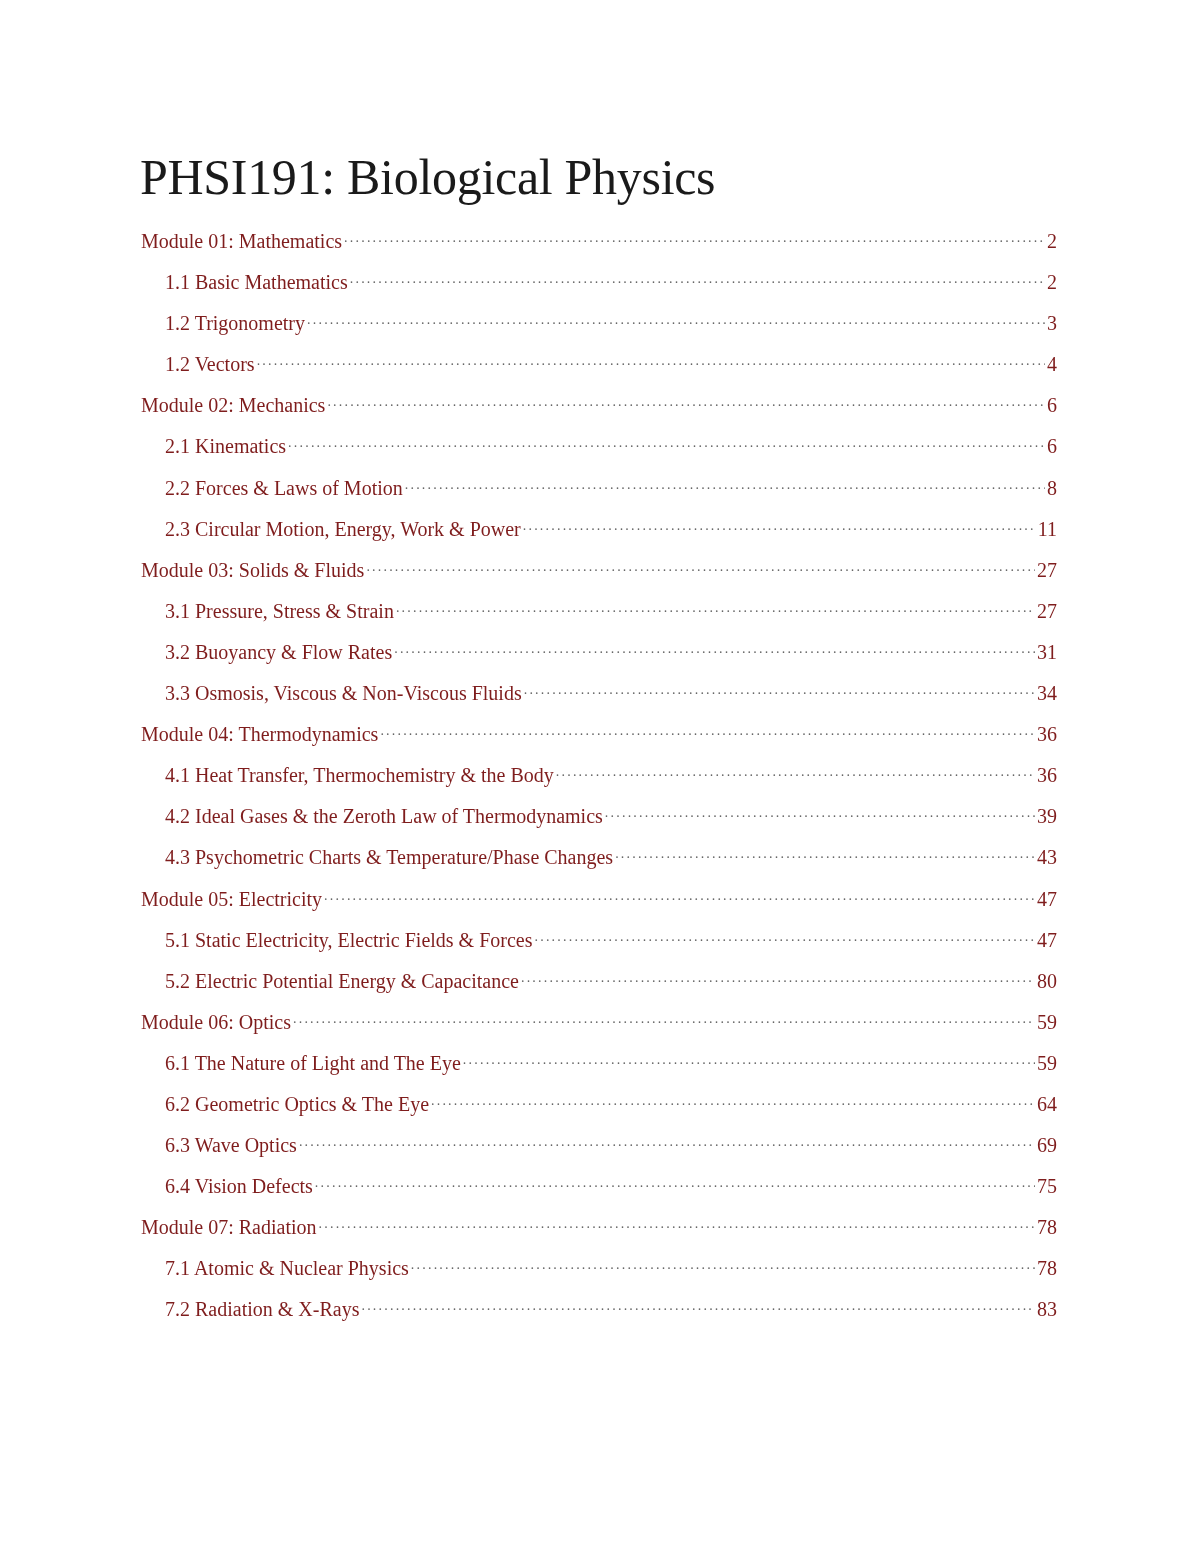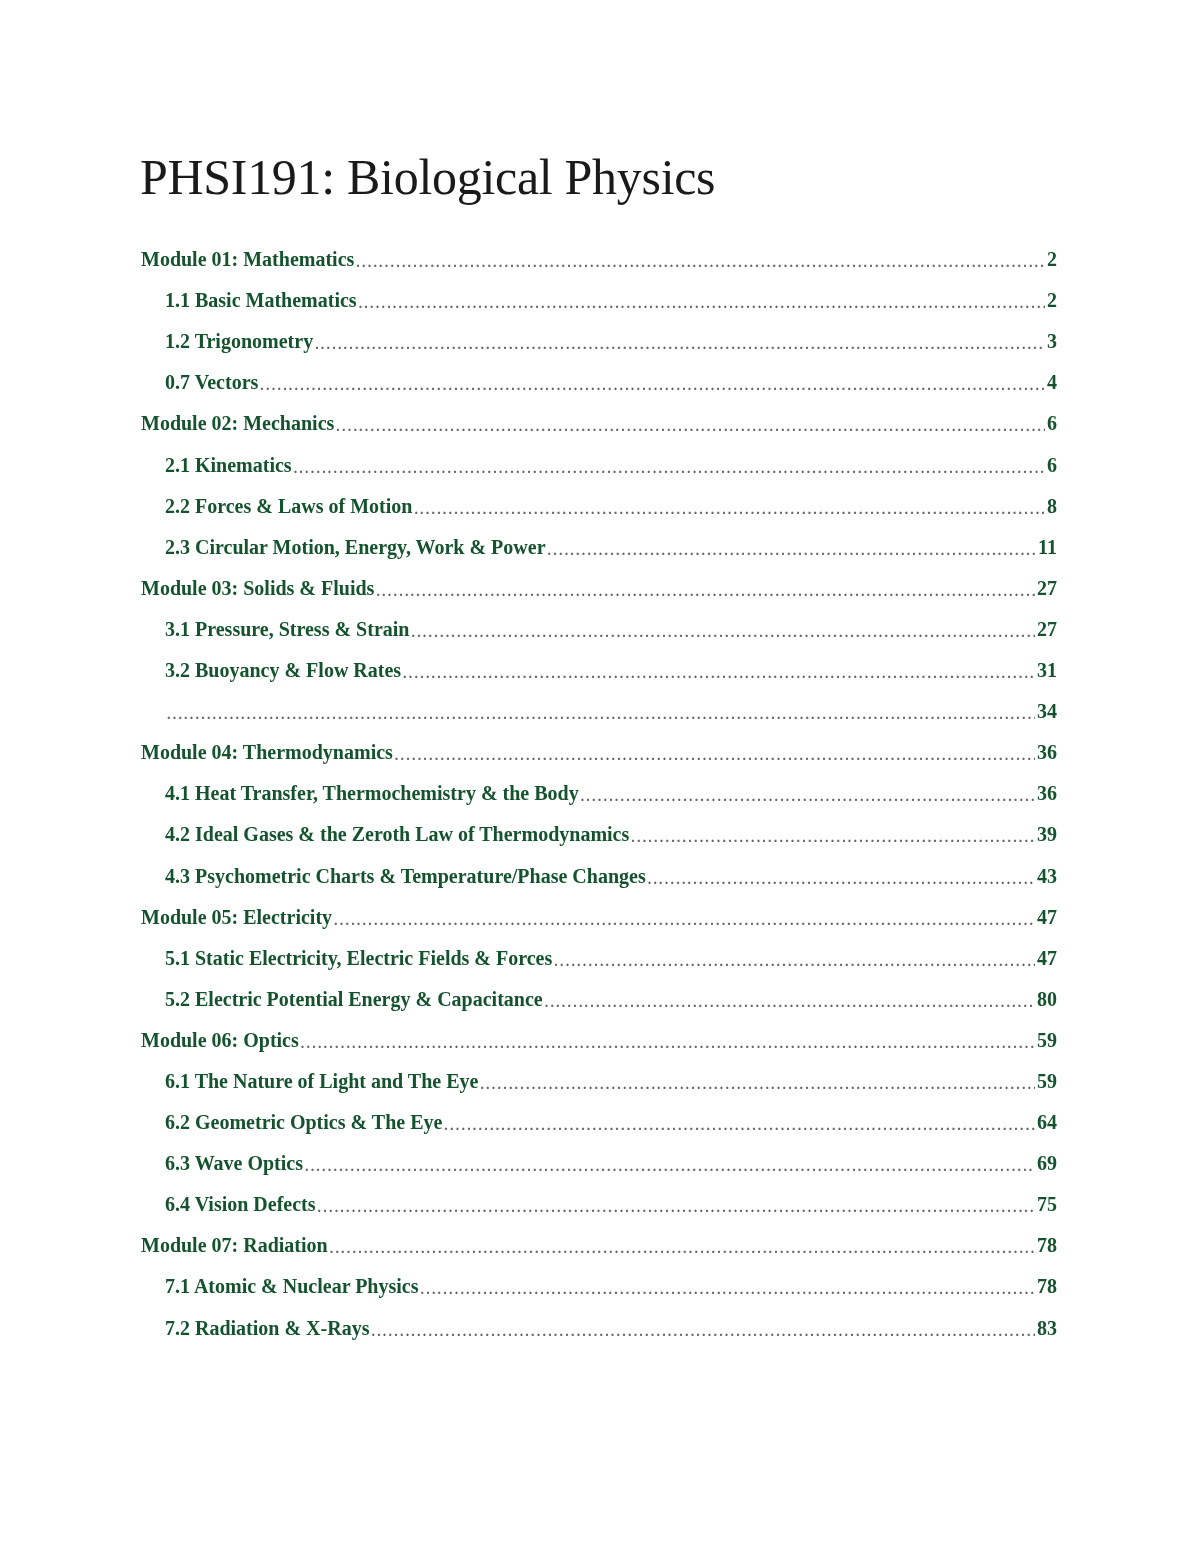--- a/index.html
+++ b/index.html
@@ -6,24 +6,24 @@
     body { width: 1200px; height: 1553px; position: relative; overflow: hidden; }
     .page { position: absolute; left: 0; top: 0; width: 1200px; height: 1528px; background: #fff; }
     .title {
       position: absolute; left: 140px; top: 146px;
       font-family: "Liberation Serif", "DejaVu Serif", serif;
       font-size: 50px; line-height: 62px; color: #1a1a1a; font-weight: normal;
       margin: 0; letter-spacing: -0.3px;
     }
     .toc { position: absolute; left: 141px; top: 230px; width: 916px; }
     .entry {
-      display: flex; align-items: flex-end;
+      display: flex; align-items: flex-start;
       height: 41.1px;
       font-family: "Liberation Serif", "DejaVu Serif", serif;
-      font-size: 20px; color: #14532d; font-weight: bold;
+      font-size: 20px; color: #7f1d1d;
     }
     .entry.level-2 { padding-left: 24px; }
     .entry .label { white-space: nowrap; }
     .entry .leader {
       flex: 1; overflow: hidden; white-space: nowrap; margin: 0 2px;
       color: #666; letter-spacing: 2.2px; font-size: 14px;
     }
     .entry .leader::after {
       content: "....................................................................................................................................................................................................................................................";
     }
@@ -45,21 +45,21 @@
         <span class="label">1.1 Basic Mathematics</span>
         <span class="leader"></span>
         <span class="page-num">2</span>
       </div>
     <div class="entry level-2">
         <span class="label">1.2 Trigonometry</span>
         <span class="leader"></span>
         <span class="page-num">3</span>
       </div>
     <div class="entry level-2">
-        <span class="label">0.7 Vectors</span>
+        <span class="label">1.2 Vectors</span>
         <span class="leader"></span>
         <span class="page-num">4</span>
       </div>
     <div class="entry level-1">
         <span class="label">Module 02: Mechanics</span>
         <span class="leader"></span>
         <span class="page-num">6</span>
       </div>
     <div class="entry level-2">
         <span class="label">2.1 Kinematics</span>
@@ -85,20 +85,21 @@
         <span class="label">3.1 Pressure, Stress &amp; Strain</span>
         <span class="leader"></span>
         <span class="page-num">27</span>
       </div>
     <div class="entry level-2">
         <span class="label">3.2 Buoyancy &amp; Flow Rates</span>
         <span class="leader"></span>
         <span class="page-num">31</span>
       </div>
     <div class="entry level-2">
+        <span class="label">3.3 Osmosis, Viscous &amp; Non-Viscous Fluids</span>
         <span class="leader"></span>
         <span class="page-num">34</span>
       </div>
     <div class="entry level-1">
         <span class="label">Module 04: Thermodynamics</span>
         <span class="leader"></span>
         <span class="page-num">36</span>
       </div>
     <div class="entry level-2">
         <span class="label">4.1 Heat Transfer, Thermochemistry &amp; the Body</span>

